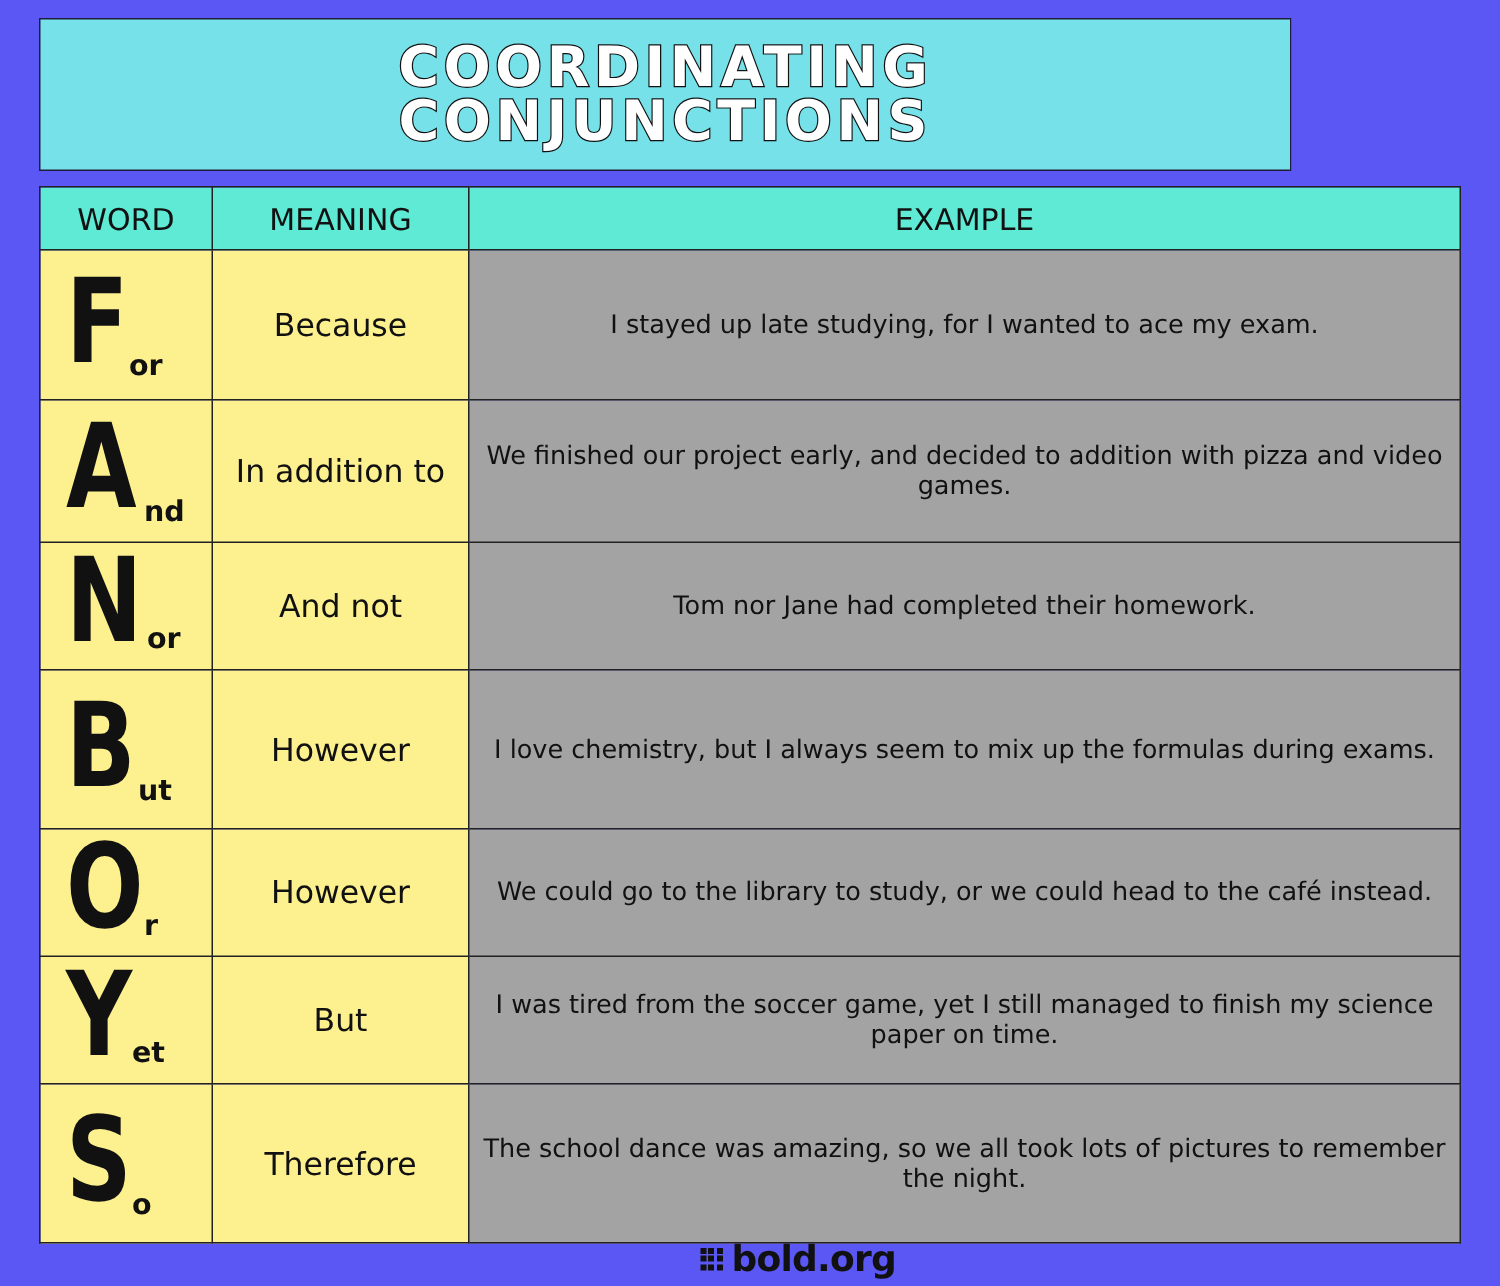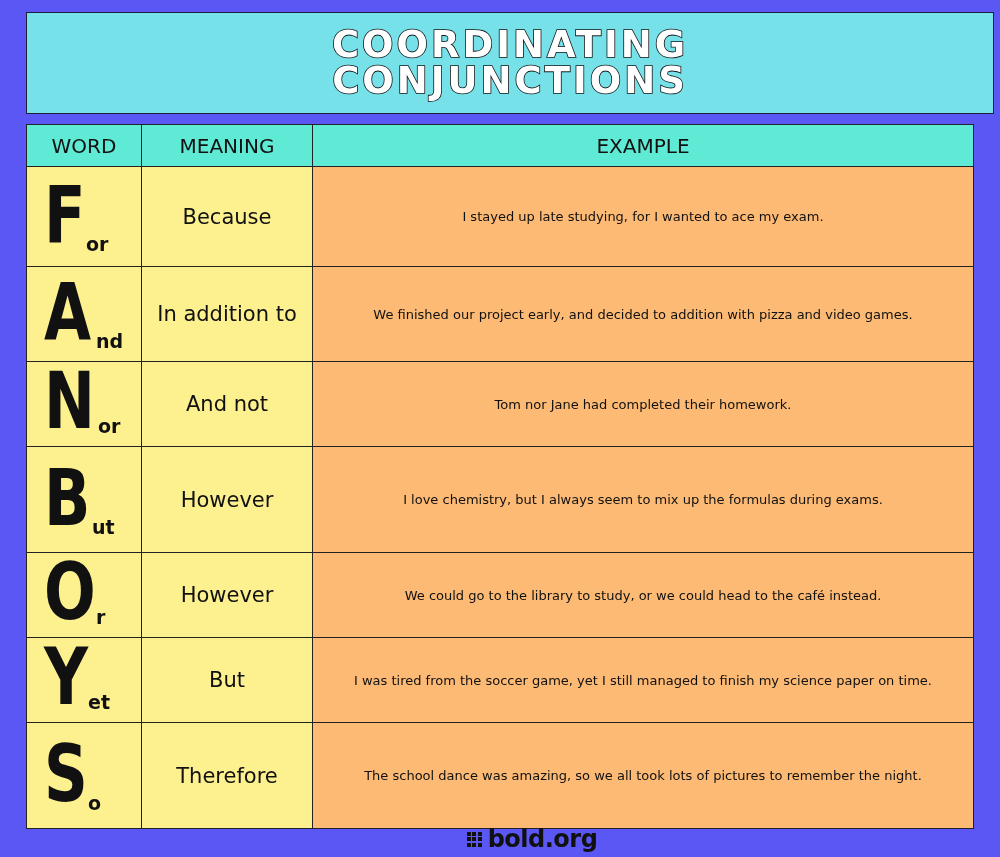--- a/index.html
+++ b/index.html
@@ -2,39 +2,39 @@
 <html><head>
 <meta charset="utf-8">
 <style>
   html, body { margin: 0; padding: 0; }
   body {
     width: 1000px; height: 857px; background: #5b57f5;
     position: relative; overflow: hidden;
     font-family: "DejaVu Sans", sans-serif; color: #111;
   }
   .title-box {
-    position: absolute; left: 26px; top: 12px; width: 968px; height: 102px;
+    position: absolute; left: 26px; top: 12px; width: 835px; height: 102px;
     background: #77e1ea; border: 1.5px solid #1e1e3a; box-sizing: border-box;
     display: flex; flex-direction: column; align-items: center; justify-content: center;
   }
   .title-line {
     font-family: "DejaVu Sans", sans-serif; font-weight: bold;
     font-size: 37px; line-height: 36px; letter-spacing: 3px; color: #fff;
     -webkit-text-stroke: 1.6px #111; paint-order: stroke fill;
   }
   table.grid {
     position: absolute; left: 26px; top: 124px; width: 947px;
     border-collapse: collapse; table-layout: fixed;
   }
   table.grid td, table.grid th { border: 1.5px solid #222; padding: 0; text-align: center; vertical-align: middle; }
   table.grid th {
     background: #5eead4; font-weight: normal; font-size: 20px; height: 41px;
   }
   td.word, td.meaning { background: #fdf08f; }
-  td.example { background: #fdba74; font-size: 13px; }
+  td.example { background: #a3a3a3; font-size: 17px; }
   td.meaning { font-size: 21px; }
   .word-wrap { position: relative; display: inline-block; width: 100px; height: 90px; }
   .big-letter {
     position: absolute; left: 10px; top: 2px;
     font-family: "DejaVu Sans", sans-serif; font-weight: bold;
     font-size: 78px; line-height: 86px; transform: scaleX(0.78); transform-origin: left;
   }
   .small-rest {
     position: absolute; left: 52px; bottom: 6px;
     font-weight: bold; font-size: 19px; line-height: 20px;

